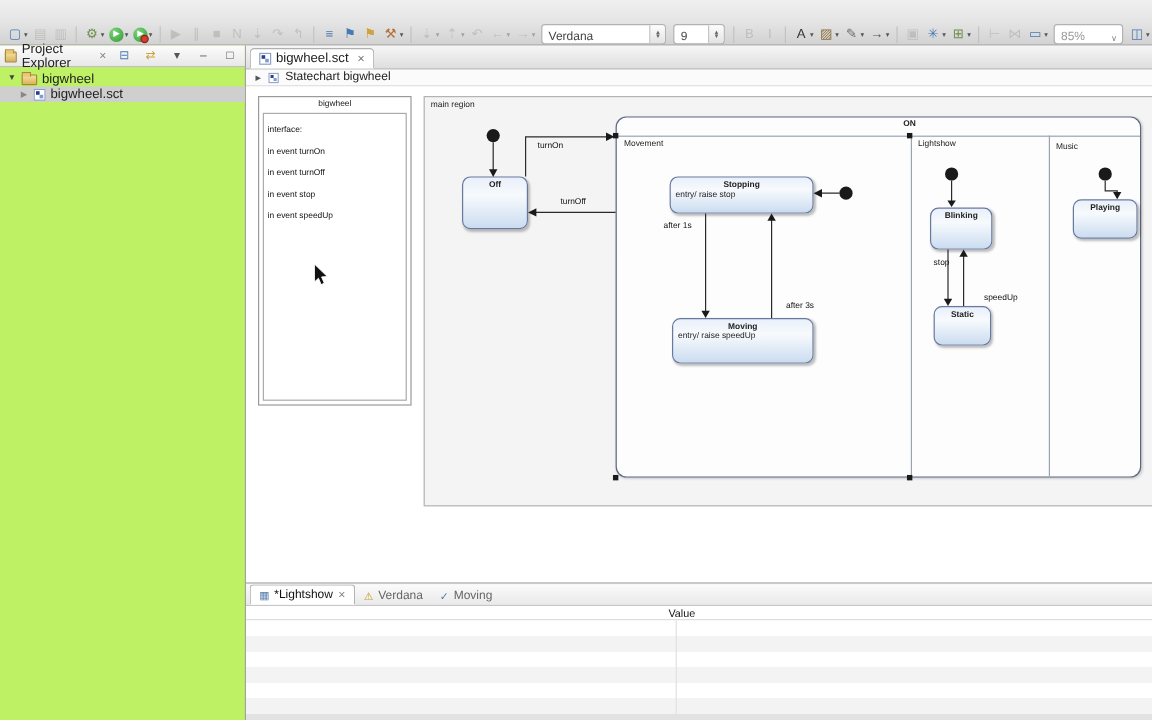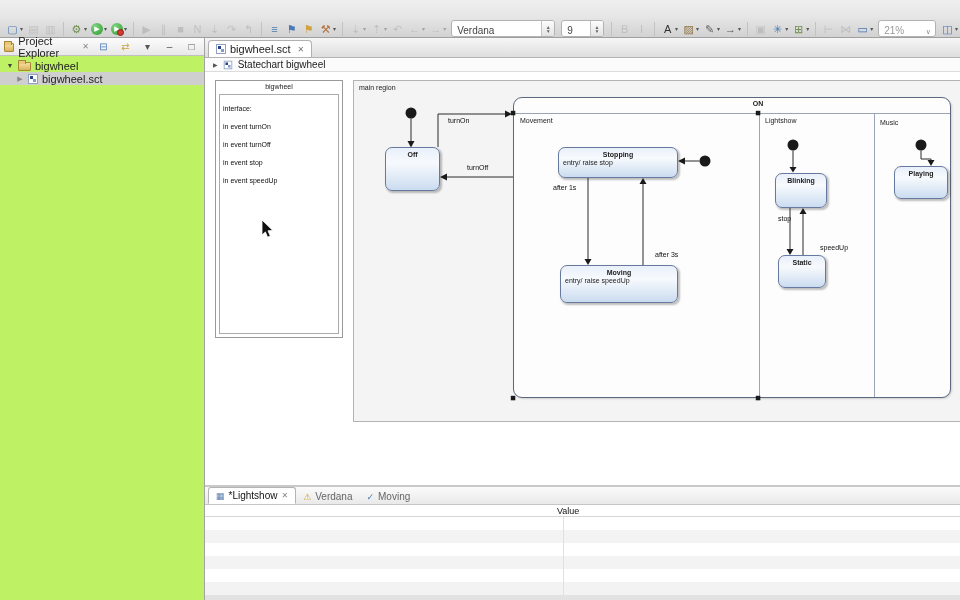--- a/index.html
+++ b/index.html
@@ -265,21 +265,21 @@
         </span>
         <span class="tbi dis">
           <span class="g" style="color: rgb(154, 154, 154);">⋈</span>
         </span>
         <span class="tbi">
           <span class="g" style="color: rgb(74, 122, 181);">▭</span>
           <span class="dd">▾</span>
         </span>
       </span>
     <span class="combo zoom" style="width:84px;">
-      <span class="val">21%</span>
+      <span class="val">85%</span>
       <span class="chev">∨</span>
     </span>
     <span class="tbgroup">
         <span class="tbi">
           <span class="g" style="color: rgb(74, 122, 181);">◫</span>
           <span class="dd">▾</span>
         </span>
       </span>
   </div>
 </div>

